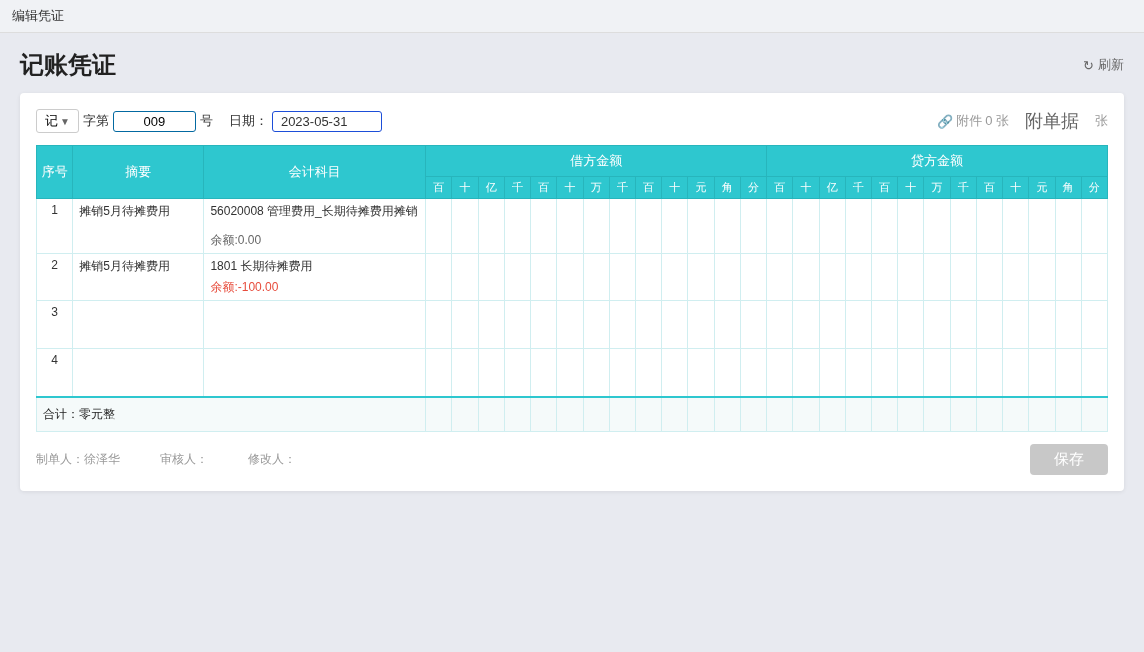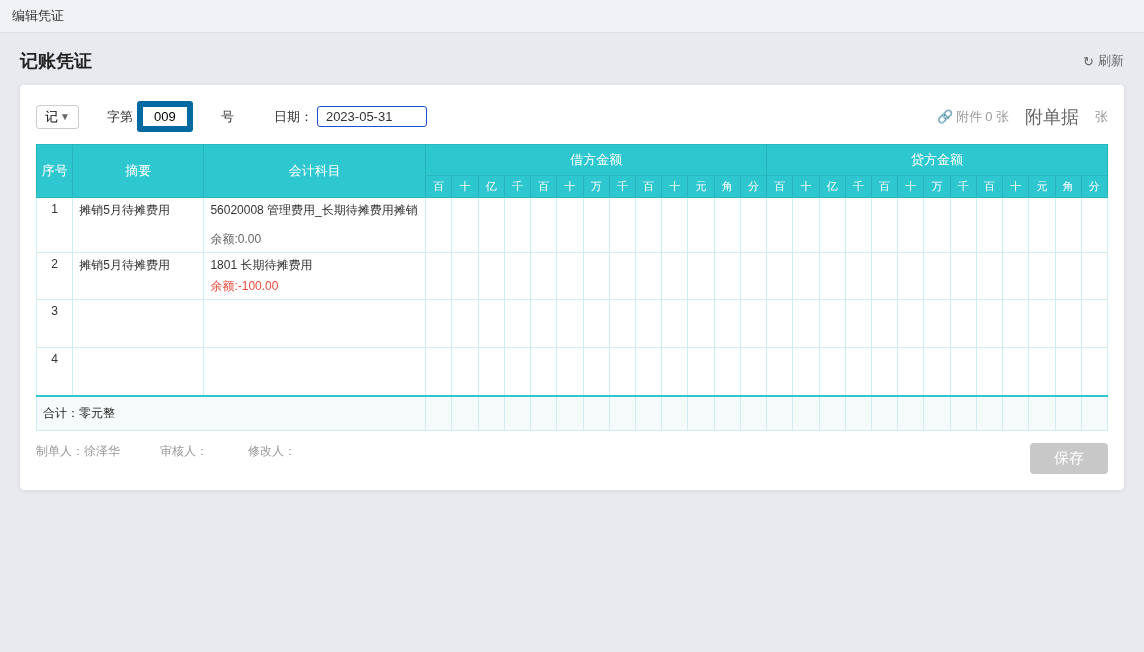--- a/index.html
+++ b/index.html
@@ -27,21 +27,21 @@
       height: calc(652px - 32px);
       overflow: hidden;
     }
     .page-title-row {
       display: flex;
       justify-content: space-between;
       align-items: center;
       margin-bottom: 12px;
     }
     .page-title {
-      font-size: 18px;
+      font-size: 24px;
       font-weight: bold;
       color: #222;
     }
     .refresh-btn {
       display: flex;
       align-items: center;
       gap: 4px;
       color: #666;
       cursor: pointer;
       font-size: 13px;
@@ -61,38 +61,37 @@
       margin-bottom: 12px;
       flex-wrap: wrap;
     }
     .form-item {
       display: flex;
       align-items: center;
       gap: 4px;
     }
     .form-label {
       color: #333;
-      margin-left: 24px;
     }
     .voucher-type-btn {
       background: #fff;
       border: 1px solid #ccc;
       border-radius: 3px;
       padding: 2px 8px;
       cursor: pointer;
       display: flex;
       align-items: center;
       gap: 2px;
       font-size: 13px;
     }
     .voucher-number-input {
-      border: 6px solid #0369a1;
+      border: 1px solid #0369a1;
       border-radius: 3px;
       padding: 2px 8px;
-      width: 56px;
+      width: 83px;
       font-size: 13px;
       text-align: center;
       outline: none;
     }
     .date-input {
       border: 1px solid #1d4ed8;
       border-radius: 3px;
       padding: 2px 8px;
       width: 110px;
       font-size: 13px;
@@ -163,20 +162,21 @@
     .balance-negative { color: #e74c3c; font-size: 12px; margin-top: 4px; }
     .total-row td {
       background: #f5fafa;
       font-weight: normal;
       color: #222;
       border-top: 2px solid #2ec7cf;
       padding: 8px 6px;
     }
     .footer-row {
       display: flex;
+      align-items: center;
       gap: 40px;
       margin-top: 12px;
       color: #999;
       font-size: 12px;
     }
     .save-btn {
       margin-left: auto;
       background: #c8c8c8;
       color: #fff;
       border: none;

